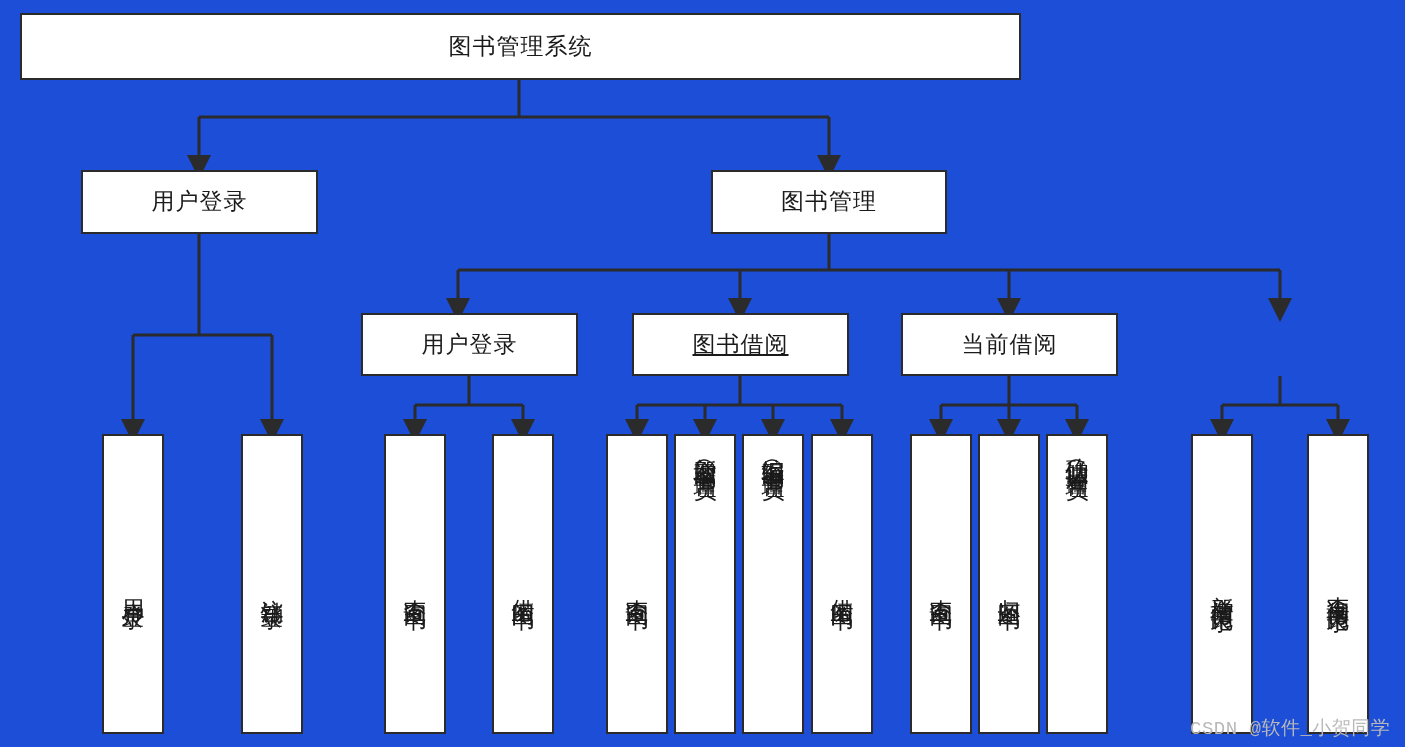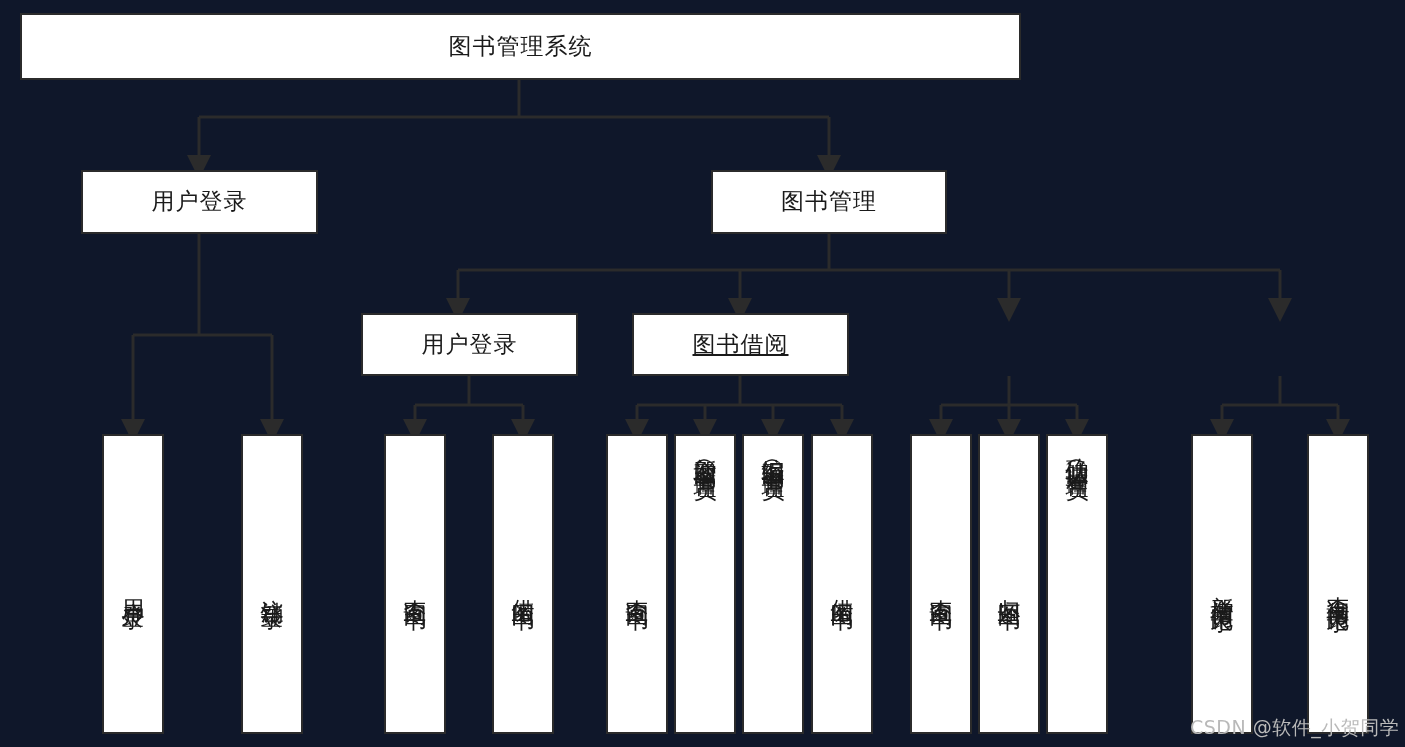--- a/index.html
+++ b/index.html
@@ -7,21 +7,21 @@
     padding: 0;
     background: #ffffff;
   }
   body {
     font-family: "DejaVu Sans", "Liberation Sans", sans-serif;
   }
   #canvas {
     position: relative;
     width: 1405px;
     height: 747px;
-    background: #0f172a;
+    background: #1d4ed8;
     overflow: hidden;
   }
   .node {
     position: absolute;
     box-sizing: border-box;
     border: 2px solid #2b2b2b;
     background: #ffffff;
     display: flex;
     align-items: center;
     justify-content: center;
@@ -58,20 +58,21 @@
     width: 1405px;
     height: 747px;
     pointer-events: none;
   }
   .watermark {
     position: absolute;
     font-size: 19px;
     color: #b9b9b9;
     white-space: nowrap;
     letter-spacing: 0.5px;
+    font-family: Liberation Mono, monospace;
   }
 </style>
 </head>
 <body>
 
 <div id="canvas">
 
   <svg class="edges" viewBox="0 0 1405 747">
     <defs>
       <marker id="arrow" markerWidth="10" markerHeight="10" refX="1" refY="5" orient="auto" markerUnits="strokeWidth">
@@ -132,20 +133,23 @@
   <div class="node horiz" style="left:711px; top:170px; width:236px; height:64px;">
     <span>图书管理</span>
   </div>
 
   <div class="node horiz" style="left:361px; top:313px; width:217px; height:63px;">
     <span>用户登录</span>
   </div>
   <div class="node horiz" style="left:632px; top:313px; width:217px; height:63px;text-decoration:underline;">
     <span>图书借阅</span>
   </div>
+  <div class="node horiz" style="left:901px; top:313px; width:217px; height:63px;">
+    <span>当前借阅</span>
+  </div>
 
   <div class="node vert midalign" style="left:102px; top:434px; width:62px; height:300px;">
     <span>用户登录</span>
   </div>
   <div class="node vert midalign" style="left:241px; top:434px; width:62px; height:300px;">
     <span>注销登录</span>
   </div>
 
   <div class="node vert midalign" style="left:384px; top:434px; width:62px; height:300px;">
     <span>查询图书</span>

